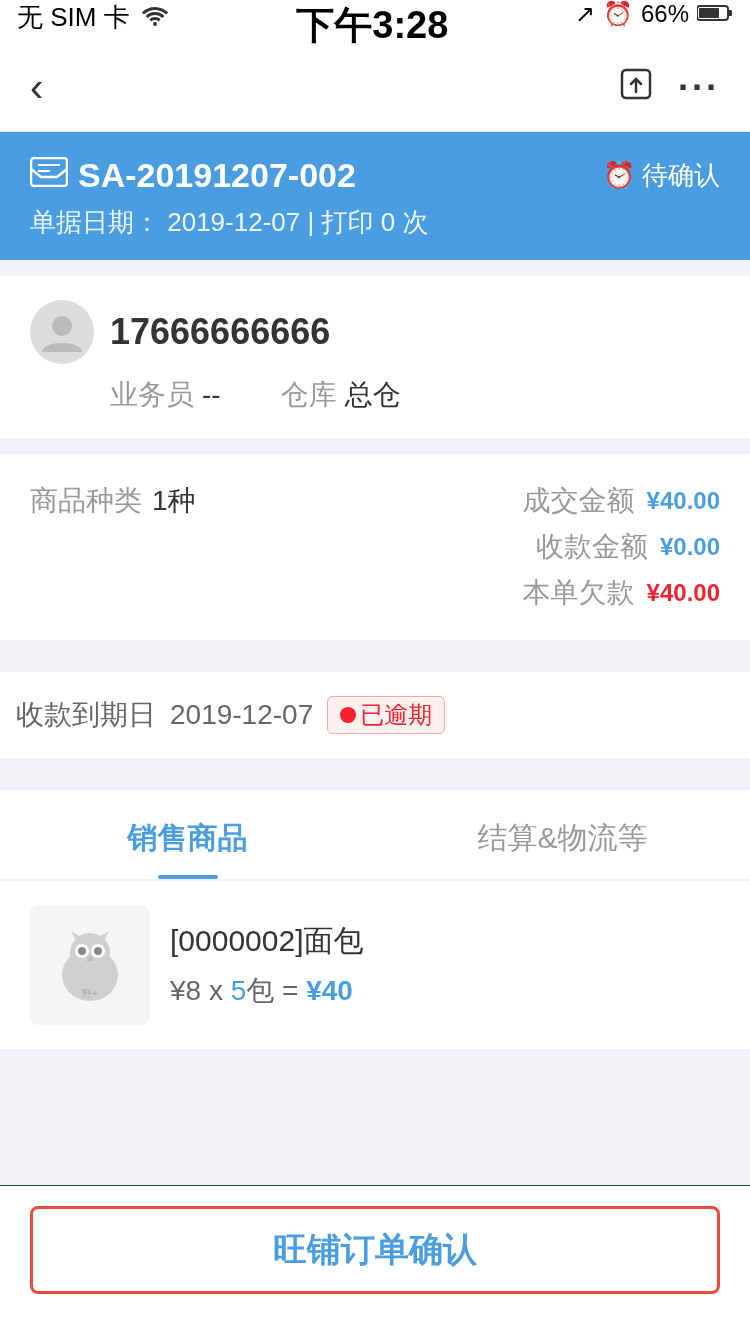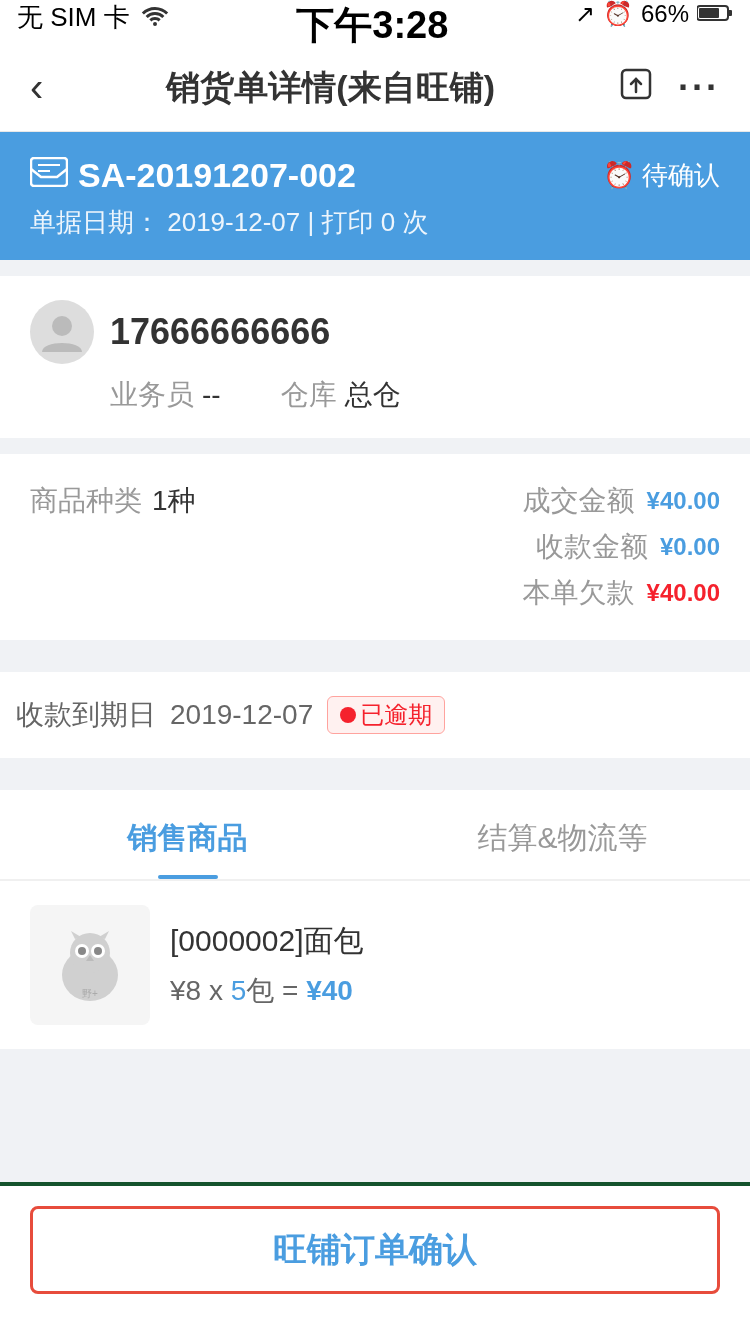--- a/index.html
+++ b/index.html
@@ -277,21 +277,21 @@
     }
 
     
     .confirm-btn-wrap {
       position: fixed;
       bottom: 0;
       left: 0;
       width: 750px;
       background: #fff;
       padding: 20px 30px 40px;
-      border-top: 4px solid #14532d;
+      border-top: 1px solid #14532d;
     }
     .confirm-btn {
       width: 100%;
       height: 88px;
       background: #fff;
       border: 3px solid #e74c3c;
       border-radius: 8px;
       font-size: 34px;
       font-weight: 600;
       color: #4a9de0;
@@ -331,21 +331,20 @@
         <rect x="2" y="4" width="20" height="10" rx="1" ry="1" fill="#333"></rect>
       </svg>
     </span>
   </div>
 </div>
 
 <div class="nav-bar">
   <div class="nav-left">
     <span class="nav-back">‹</span>
   </div>
-  <span class="nav-title">销货单详情(来自旺铺)</span>
   <div class="nav-right">
     <span>
       <svg width="36" height="36" viewBox="0 0 36 36">
         <rect x="4" y="4" width="28" height="28" rx="4" fill="none" stroke="#333" stroke-width="2.5"></rect>
         <path d="M13 18 L18 13 L23 18" stroke="#333" stroke-width="2.5" fill="none" stroke-linecap="round"></path>
         <line x1="18" y1="13" x2="18" y2="26" stroke="#333" stroke-width="2.5" stroke-linecap="round"></line>
       </svg>
     </span>
     <span style="font-size:36px;font-weight:700;color:#333;letter-spacing:2px;">···</span>
   </div>

